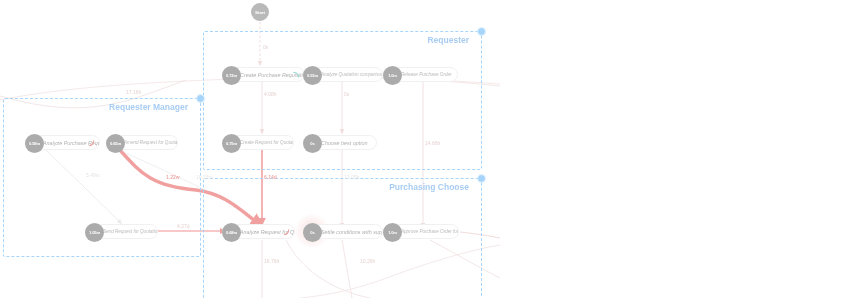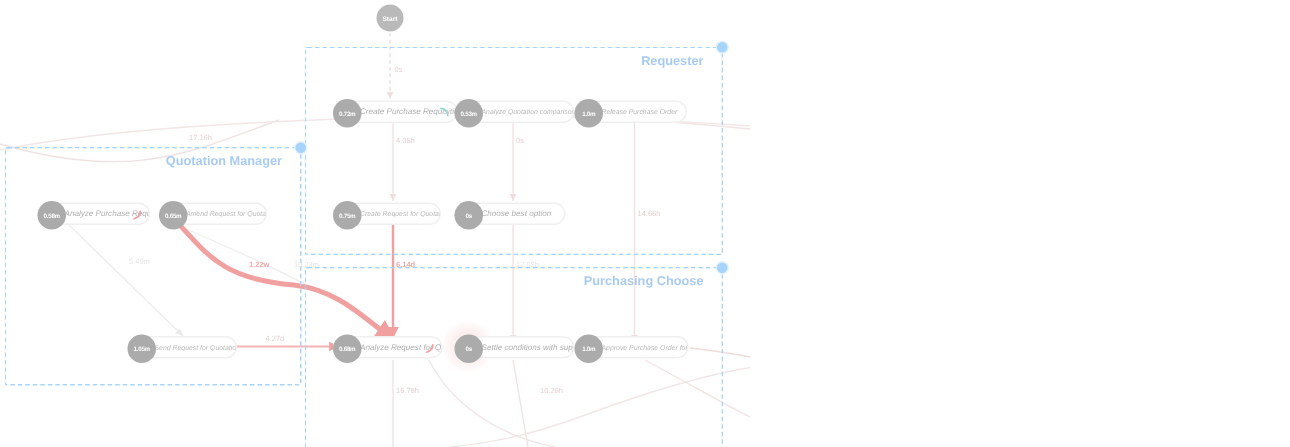--- a/index.html
+++ b/index.html
@@ -113,21 +113,21 @@
       <path d="M430,240 C460,256 480,268 500,278" stroke="#e0bcbc" stroke-width=".9" fill="none"></path>
       <path d="M460,232 C478,234 490,236 500,238" stroke="#e0a8a8" stroke-width="1" fill="none"></path>
     </svg>
 
     <div class="swim" style="left:203px;top:31px;width:277px;height:137px;">
       <span class="swim-dot"></span>
       <span class="swim-label">Requester</span>
     </div>
     <div class="swim" style="left:3px;top:98px;width:196px;height:157px;">
       <span class="swim-dot"></span>
-      <span class="swim-label">Quotation Manager</span>
+      <span class="swim-label">Requester Manager</span>
     </div>
     <div class="swim" style="left:203px;top:178px;width:277px;height:140px;">
       <span class="swim-dot"></span>
       <span class="swim-label">Purchasing Choose</span>
     </div>
 
     <div class="startnode" style="left:251px;top:3px;">
       <span>Start</span>
     </div>
     <span class="lbl" style="left:263px;top:44px;">0s</span>

